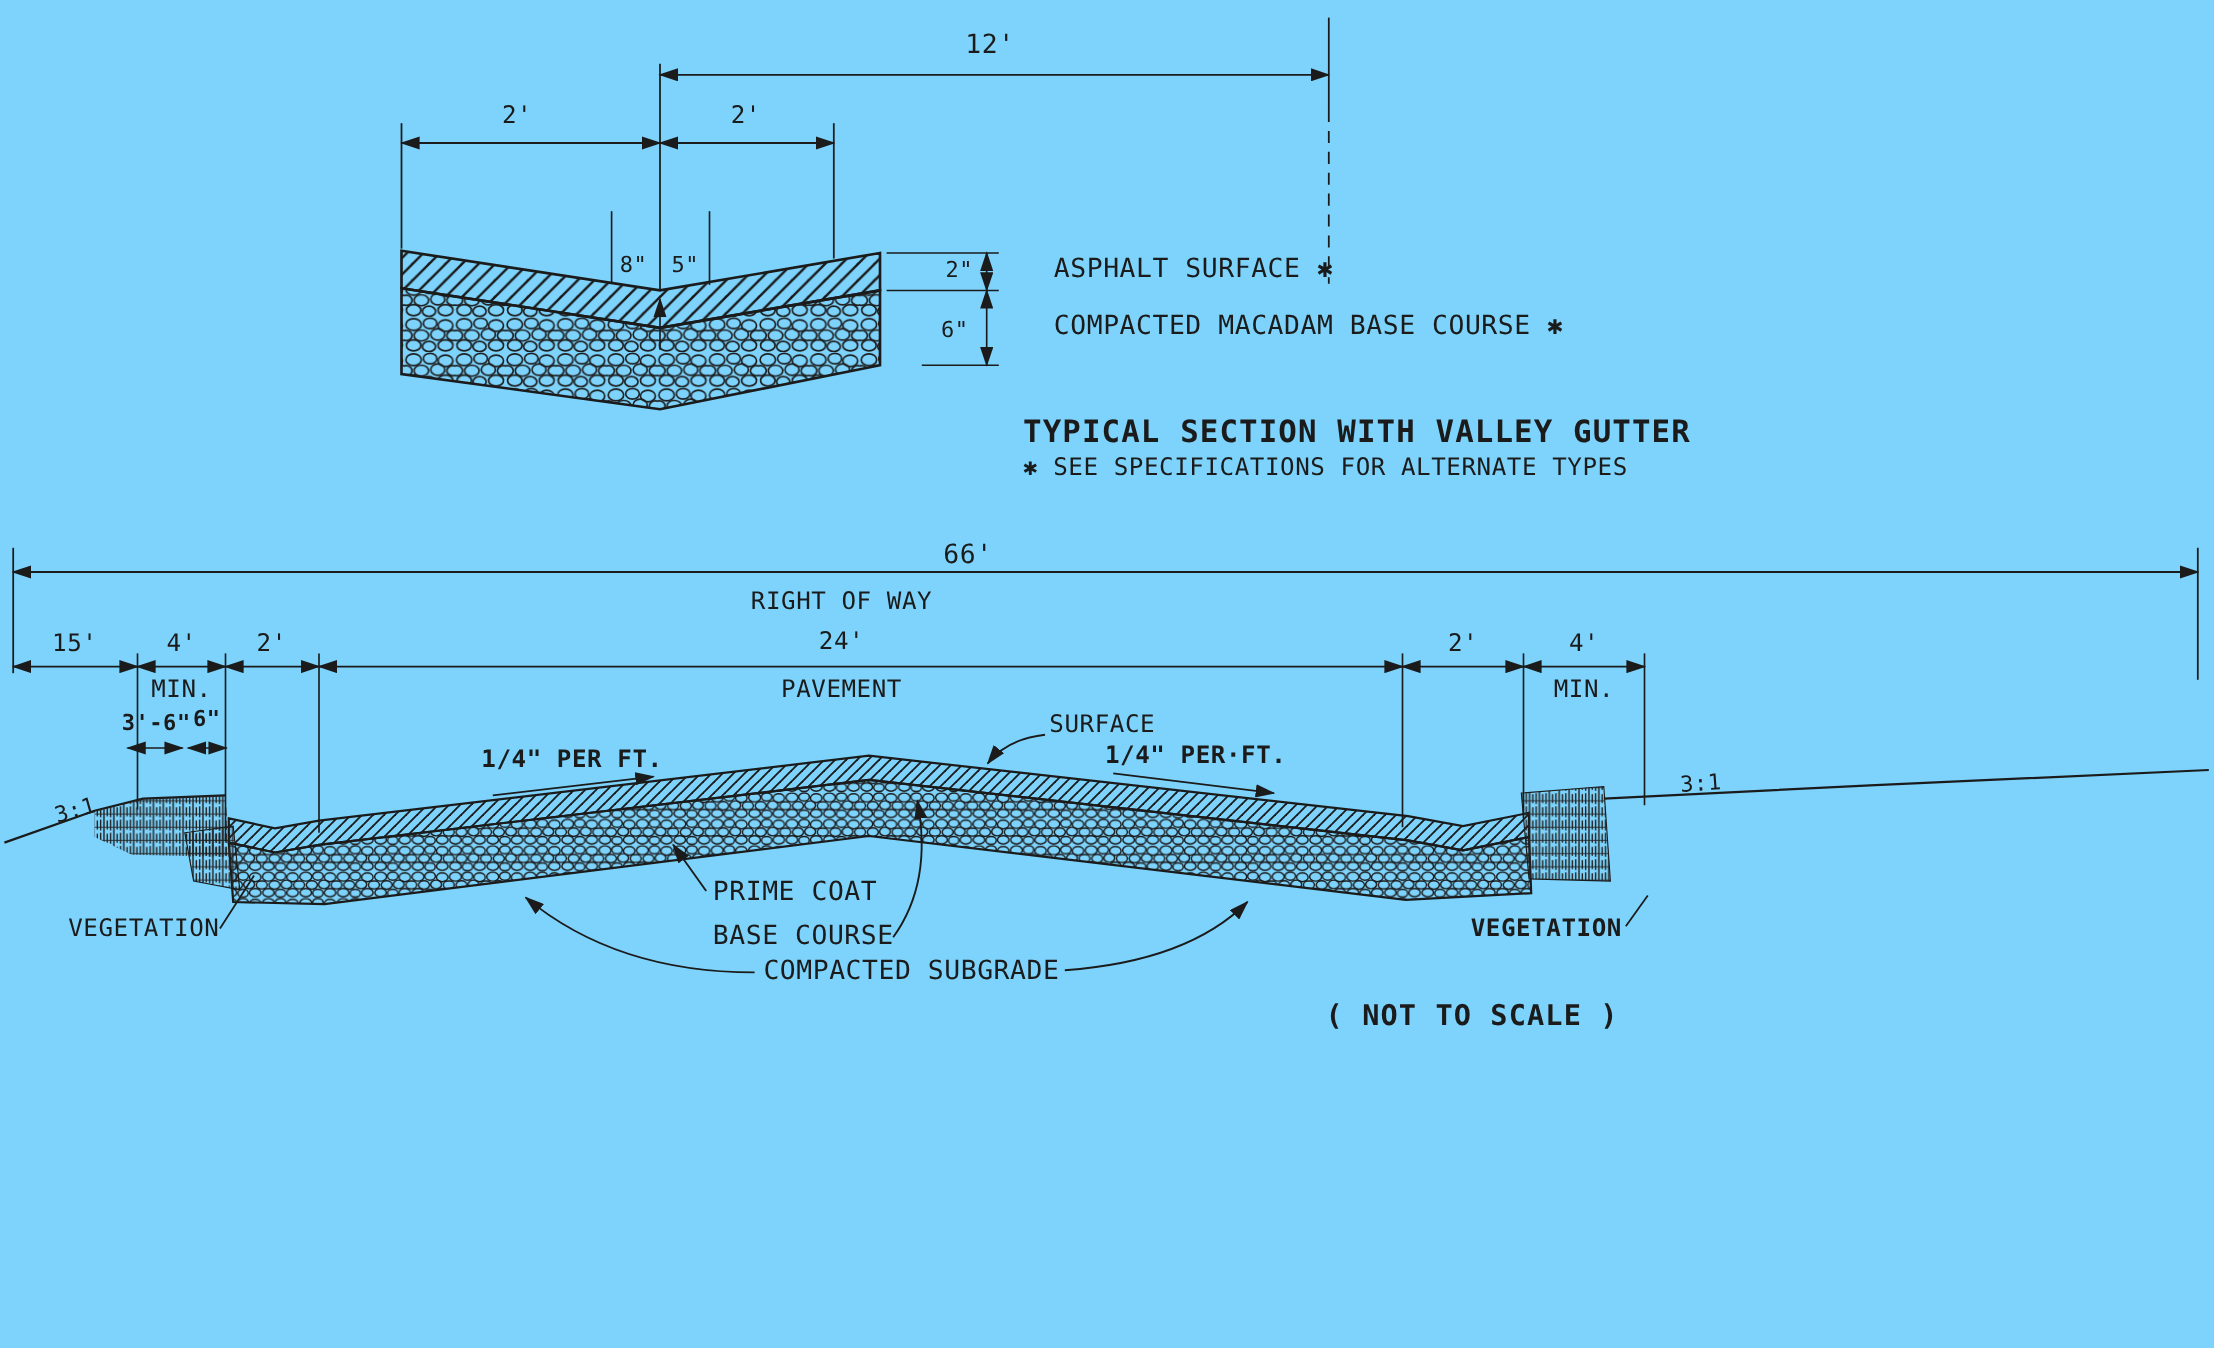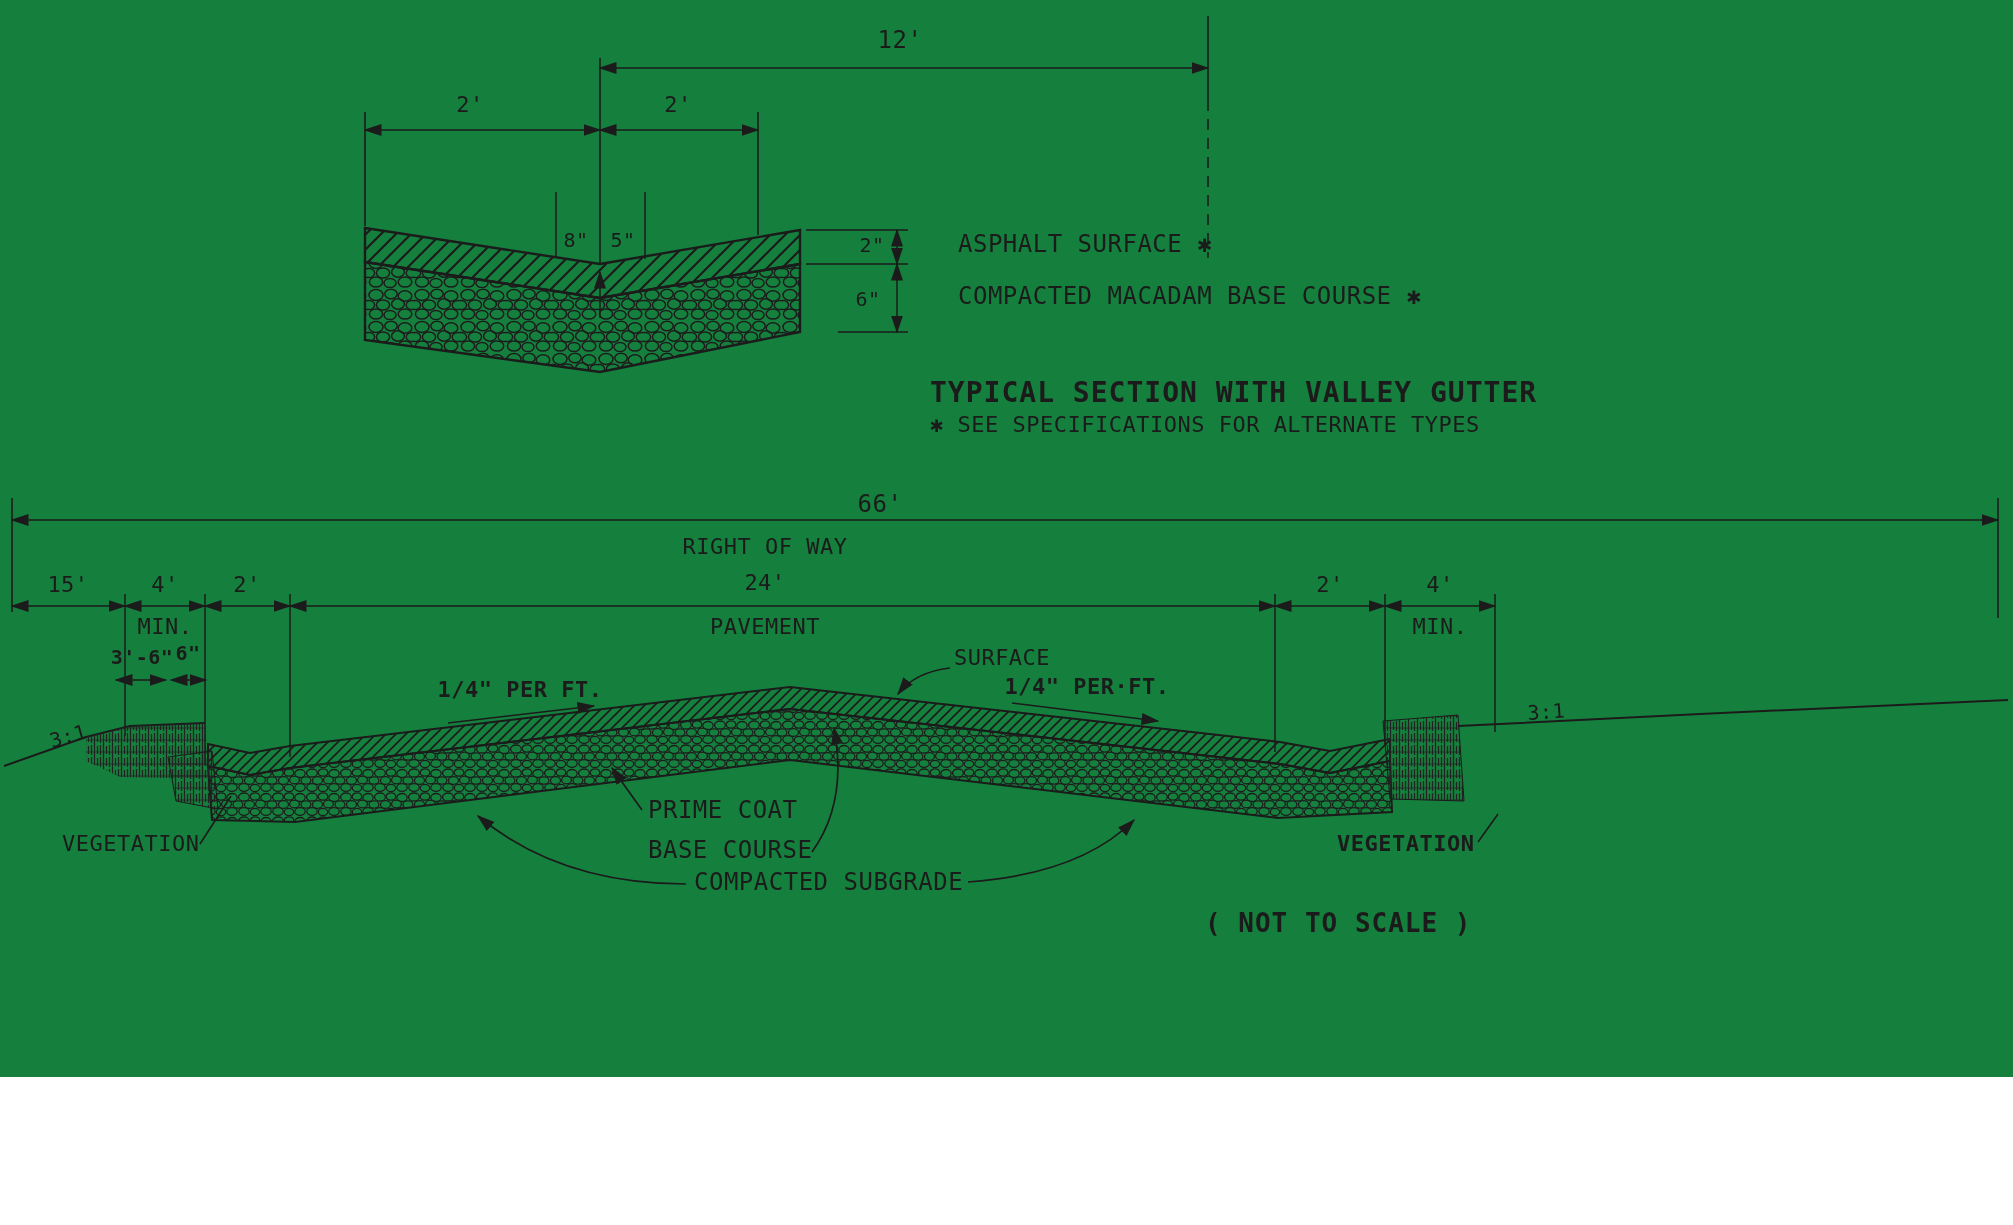--- a/index.html
+++ b/index.html
@@ -1,16 +1,16 @@
 <!DOCTYPE html>
 <html><head>
 <meta charset="utf-8">
 <style>
   html,body{margin:0;padding:0;background:#ffffff;}
-  .sheet{width:2013px;height:1077px;background:#15803d;position:relative;overflow:hidden;}
+  .sheet{width:2013px;height:1225px;background:#7dd3fc;position:relative;overflow:hidden;}
   svg{display:block;}
   text{font-family:"DejaVu Sans Mono","Liberation Mono",monospace;fill:#1b1b1b;letter-spacing:.5px;}
   .t20{font-size:20px;}
   .t22{font-size:22px;}
   .t24{font-size:24px;}
   .t26b{font-size:26px;font-weight:bold;letter-spacing:1px;}
   .t28b{font-size:28px;font-weight:bold;letter-spacing:1px;}
   .b{font-weight:bold;}
   .mid{text-anchor:middle;}
 </style>

